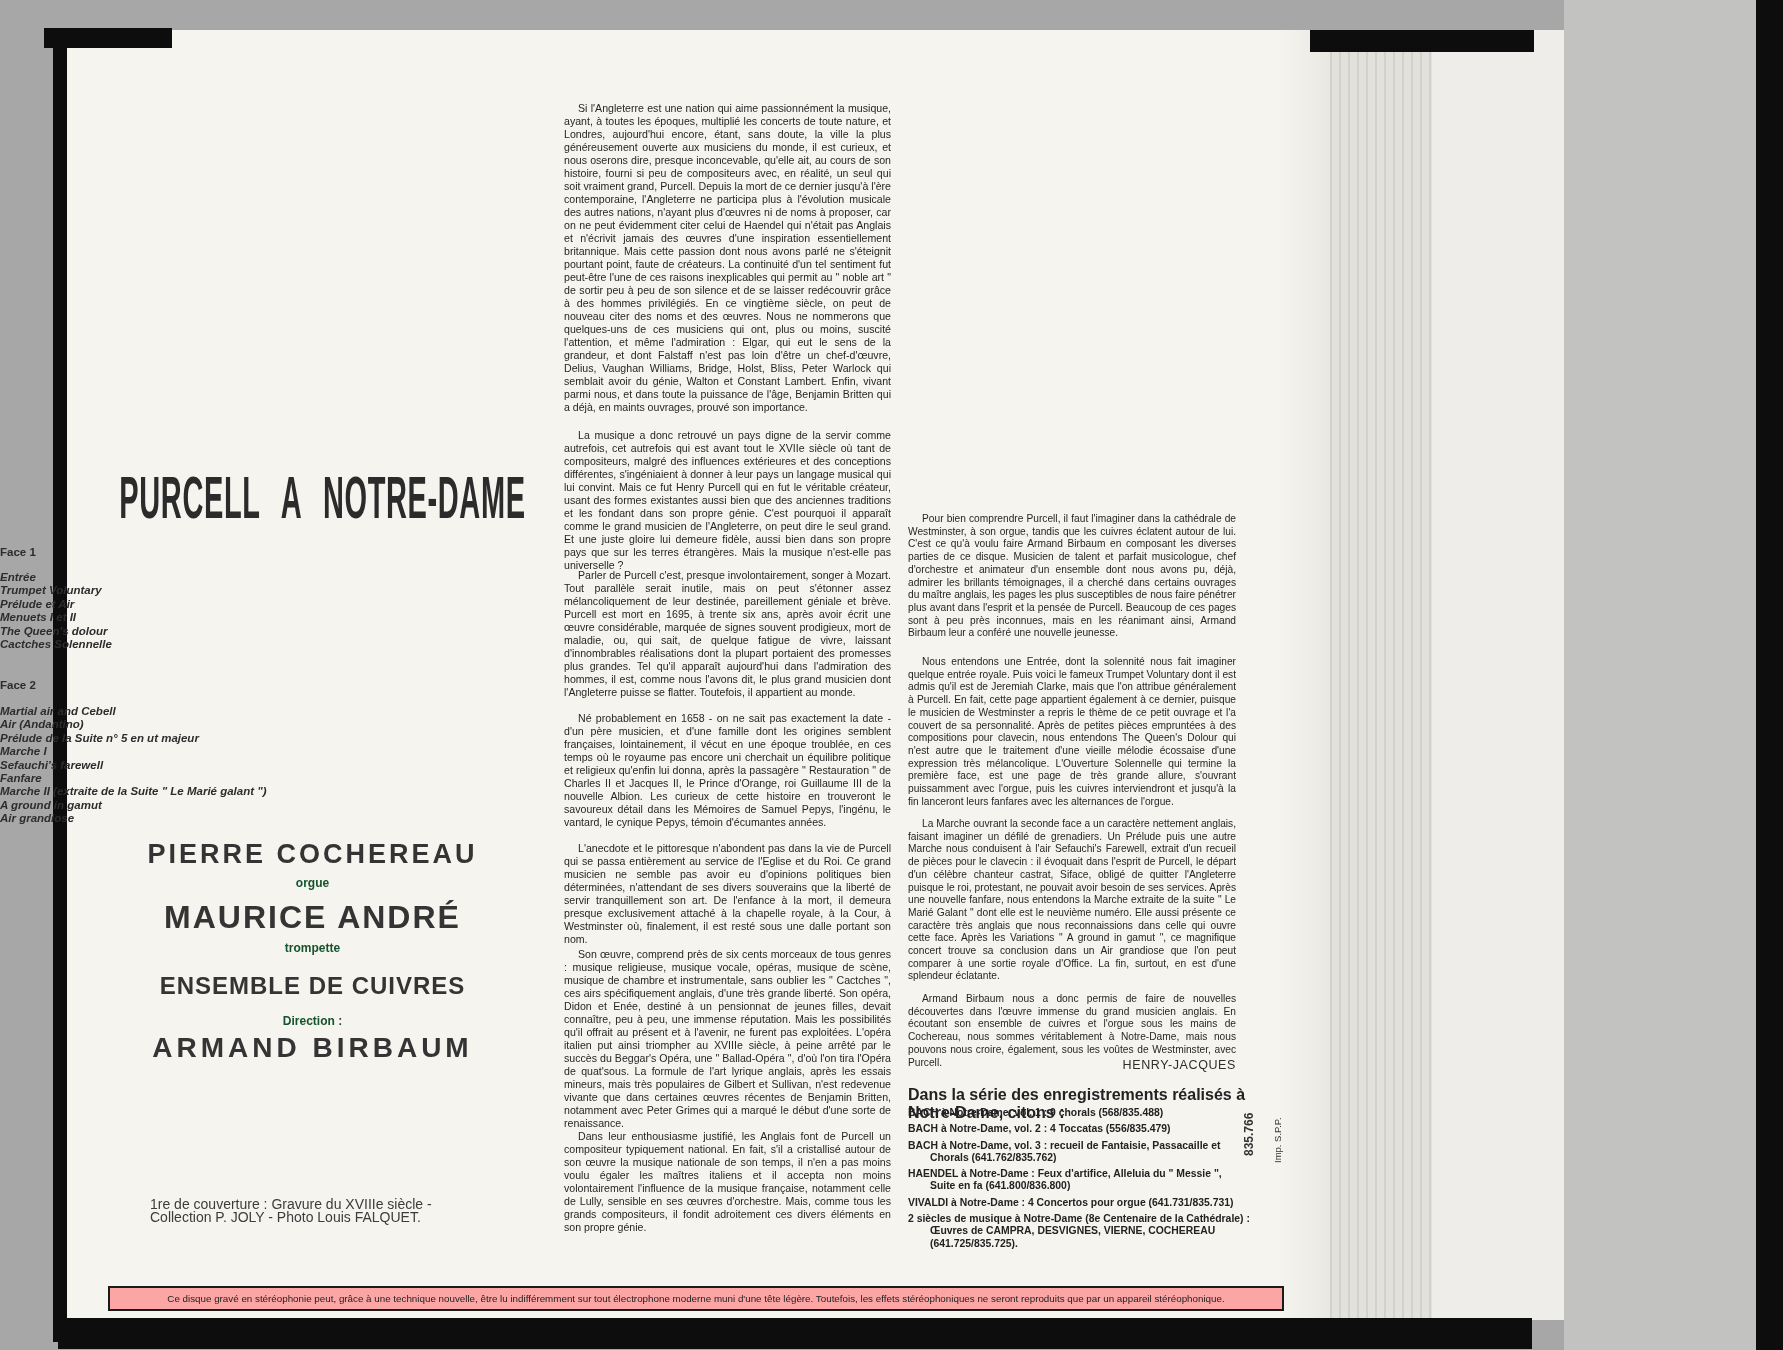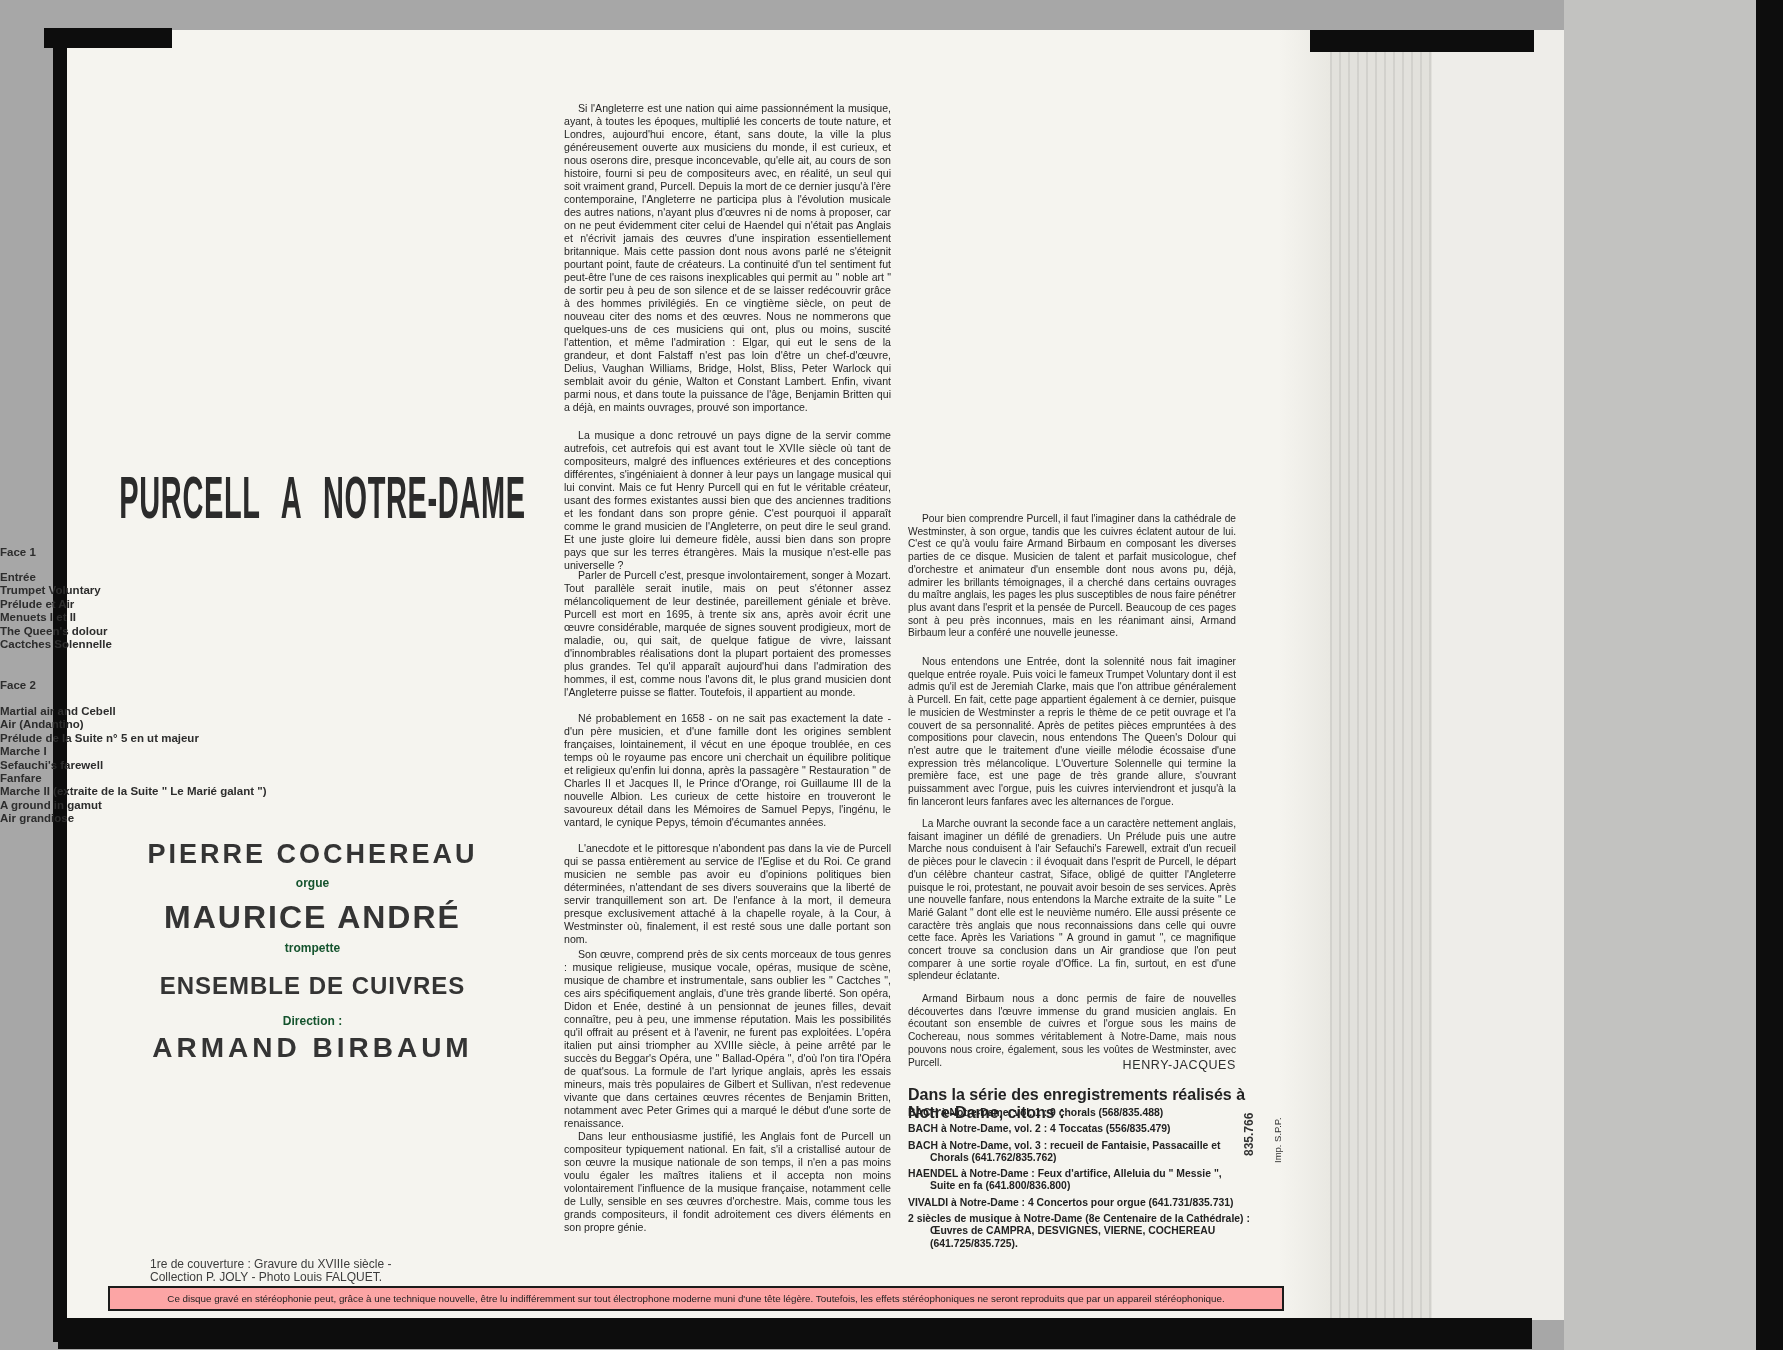--- a/index.html
+++ b/index.html
@@ -33,24 +33,24 @@
   .leftcol { position:absolute; left:85px; top:0; width:455px; text-align:center; }
   .album-title {
     position:absolute; left:0; top:452px; width:455px; text-align:center;margin-top:20px;
   }
   .album-title span {
     display:inline-block; font-weight:700; font-size:46px; line-height:52px;
     color:#2b2b2b; letter-spacing:1px; word-spacing:.45em; white-space:nowrap;
     transform:scale(.63,1.28); transform-origin:center;
   }
   .face-label { position:absolute; width:455px; font-weight:700; font-size:11.5px; color:#2d2d2d; }
-  .tracks { position:absolute; width:455px; font-weight:700; font-size:11.5px; line-height:13.4px; color:#2d2d2d; }
+  .tracks { position:absolute; width:455px; font-weight:700; font-size:11.5px; line-height:13.4px; color:#2d2d2d;font-style:italic; }
   .big-name { position:absolute; width:455px; font-weight:700; color:#343434; white-space:nowrap; }
   .small-role { position:absolute; width:455px; font-weight:700; font-size:12px; color:#14532d; }
-  .credit { position:absolute; left:150px; top:1258px; font-size:12px; line-height:13px; color:#3c3c3c; text-align:left; }
+  .credit { position:absolute; left:150px; top:1198px; font-size:14px; line-height:13px; color:#3c3c3c; text-align:left; }
 
   
   .mp, .rp {
     position:absolute; text-align:justify; text-indent:14px;
     font-size:10.6px; line-height:13px; color:#262626; margin:0;
   }
   .mp { left:564px; width:327px; }
   .rp { left:908px; width:328px; font-size:10.2px; line-height:12.7px; }
   .signature { position:absolute; left:908px; top:1058px; width:328px; text-align:right; padding-right:6px;
                font-size:12.5px; letter-spacing:.6px; color:#2e2e2e; }

